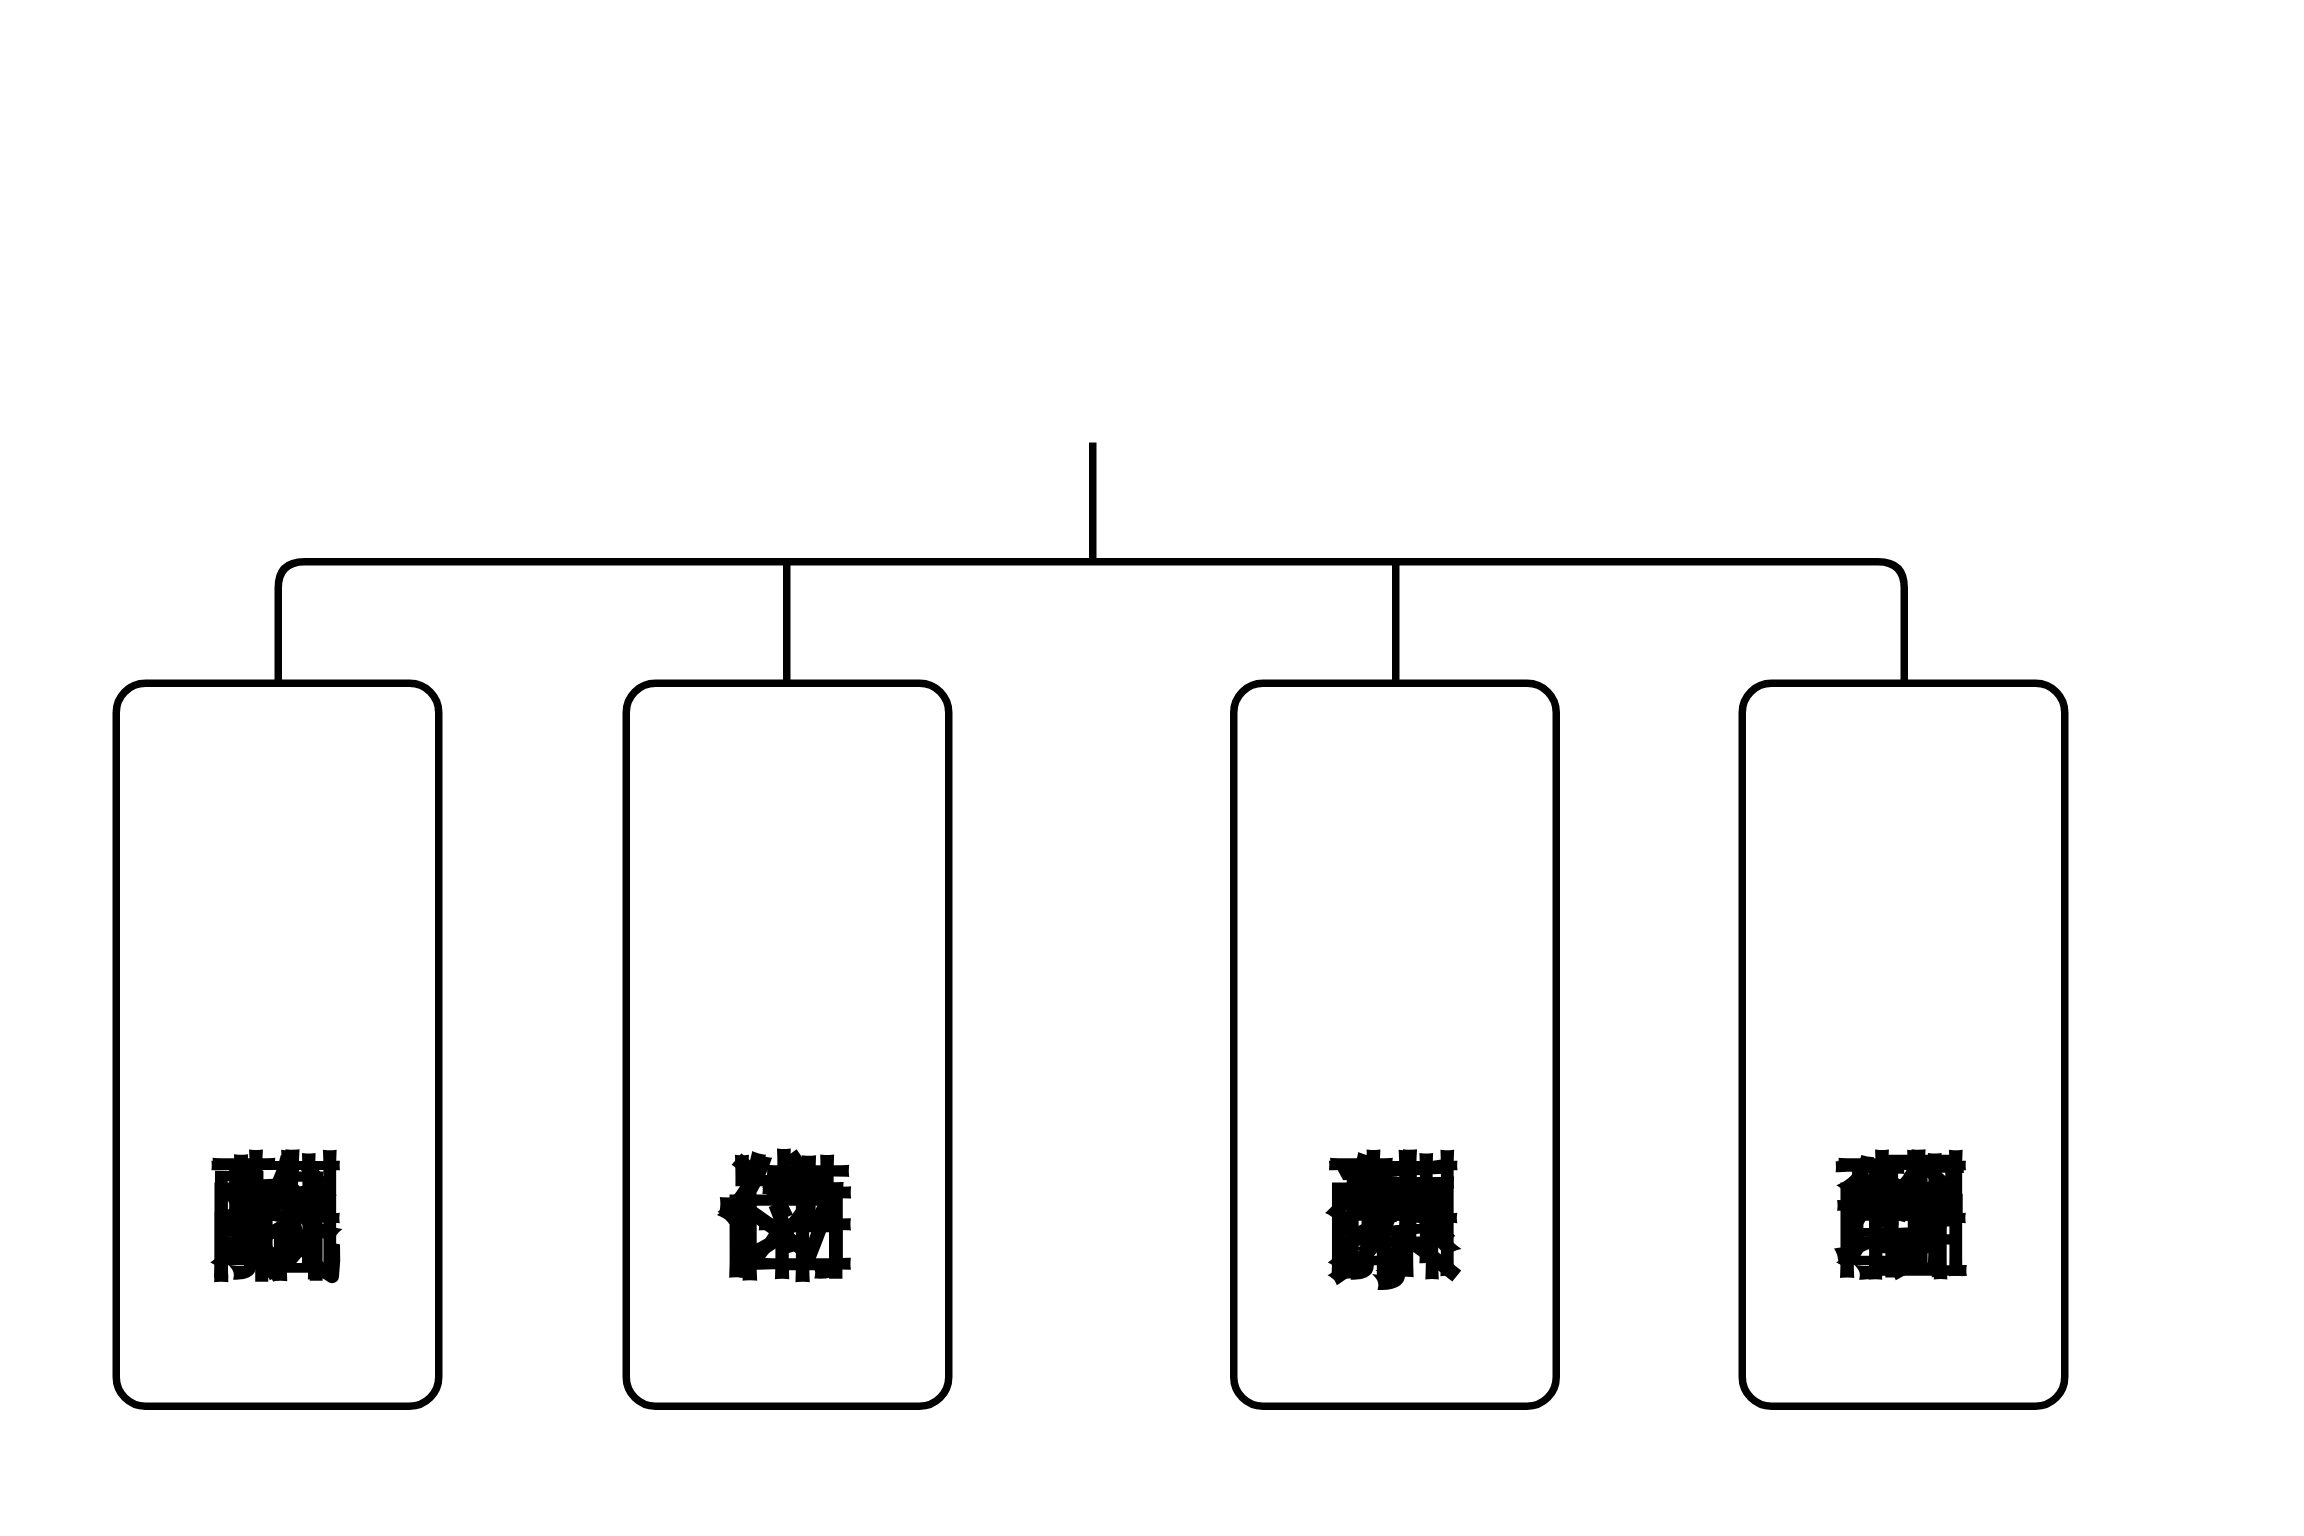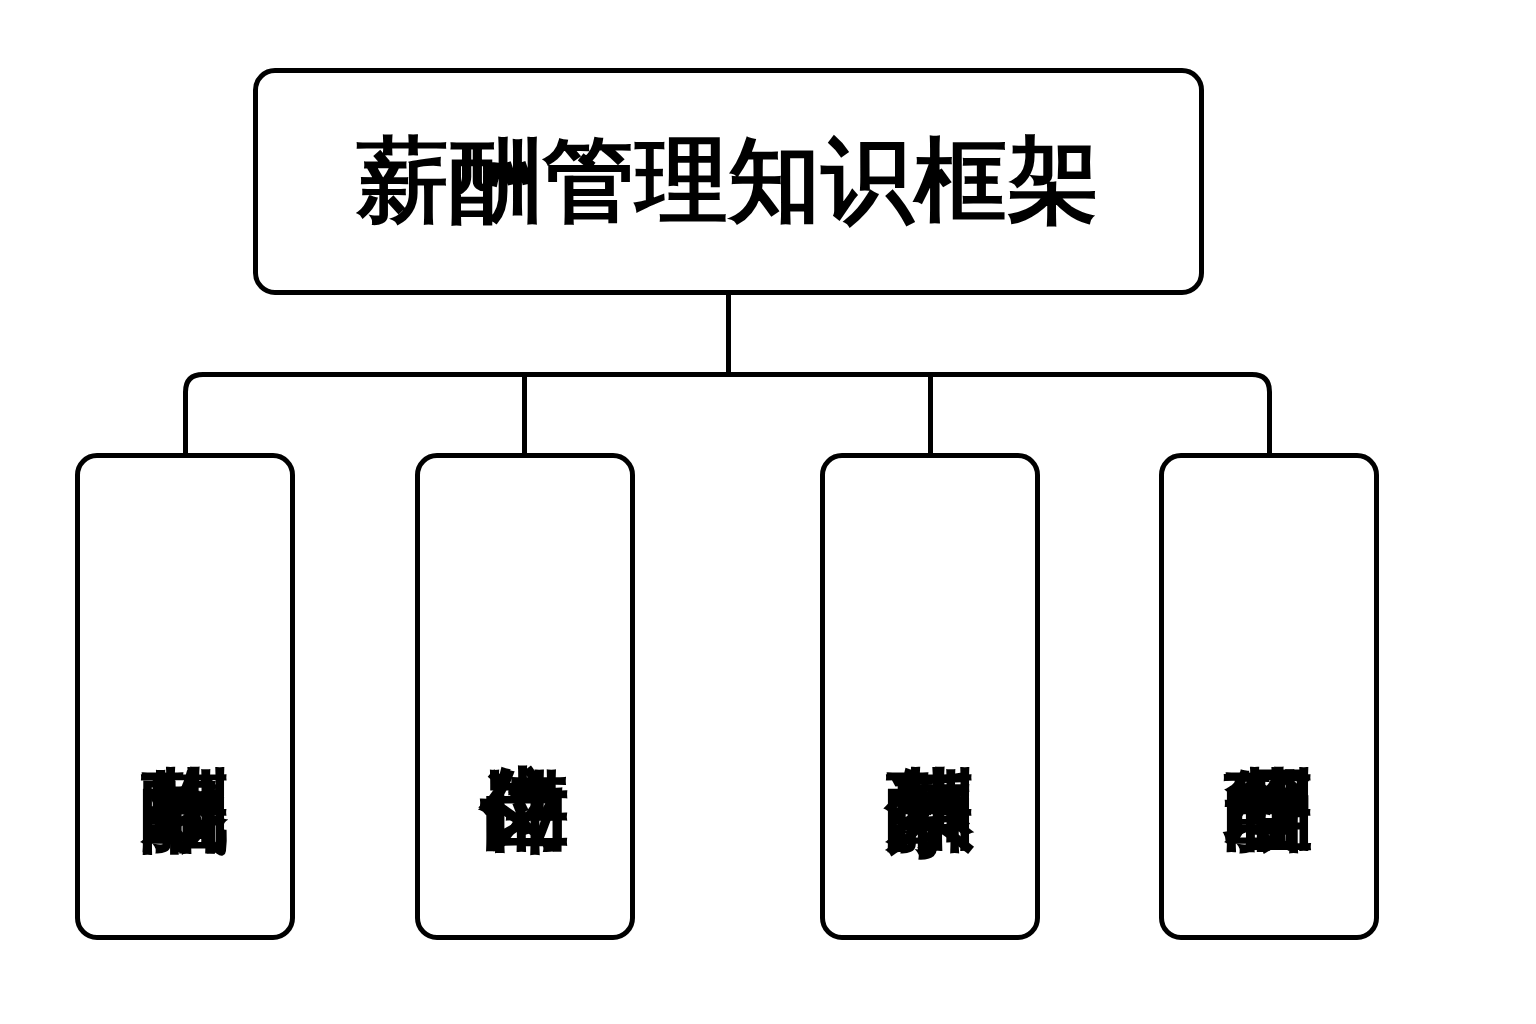--- a/index.html
+++ b/index.html
@@ -84,23 +84,20 @@
 
       <path d="M 728.5 295 L 728.5 374.5"></path>
 
       <path d="M 185.5 455 L 185.5 392 Q 185.5 374.5 203 374.5 L 1252 374.5 Q 1269.5 374.5 1269.5 392 L 1269.5 455"></path>
 
       <path d="M 524.5 374.5 L 524.5 455"></path>
       <path d="M 930.5 374.5 L 930.5 455"></path>
     </g>
   </svg>
 
-  <div class="node node-root">
-    <span class="label-root">薪酬管理知识框架</span>
-  </div>
 
   <div class="node node-child c0">
     <span class="label-child">薪酬战略</span>
   </div>
 
   <div class="node node-child c1">
     <span class="label-child">岗位评估</span>
   </div>
 
   <div class="node node-child c2">

